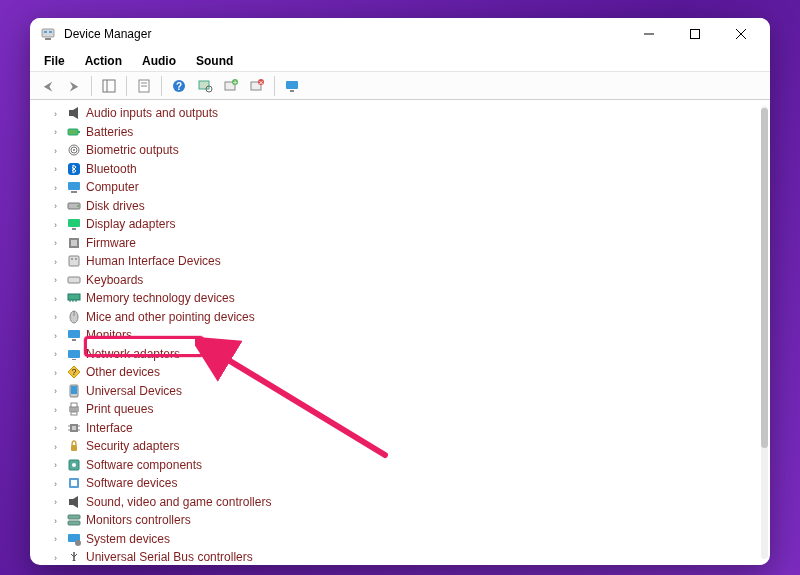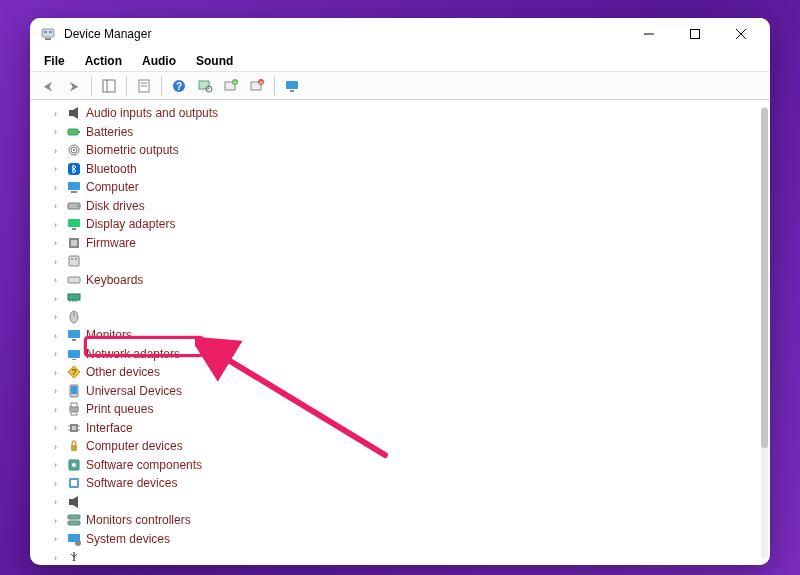--- a/index.html
+++ b/index.html
@@ -319,20 +319,21 @@
           </li>
           <li class="tree-item">
             <span class="expander">›</span>
             <span class="dev-icon">
               <svg width="16" height="16" viewBox="0 0 16 16">
                 <rect x="3" y="3" width="10" height="10" rx="1" fill="#ddd" stroke="#888"></rect>
                 <circle cx="6" cy="6" r="1" fill="#888"></circle>
                 <circle cx="10" cy="6" r="1" fill="#888"></circle>
               </svg>
             </span>
+            <span class="dev-label">Human Interface Devices</span>
           </li>
           <li class="tree-item">
             <span class="expander">›</span>
             <span class="dev-icon">
               <svg width="16" height="16" viewBox="0 0 16 16">
                 <rect x="2" y="5" width="12" height="6" rx="1" fill="#ddd" stroke="#888"></rect>
                 <line x1="4" y1="7" x2="4" y2="7" stroke="#888"></line>
                 <line x1="6" y1="7" x2="6" y2="7" stroke="#888"></line>
               </svg>
             </span>
@@ -341,29 +342,31 @@
           <li class="tree-item">
             <span class="expander">›</span>
             <span class="dev-icon">
               <svg width="16" height="16" viewBox="0 0 16 16">
                 <rect x="2" y="4" width="12" height="6" fill="#4a8" stroke="#276"></rect>
                 <line x1="4" y1="10" x2="4" y2="12" stroke="#276"></line>
                 <line x1="7" y1="10" x2="7" y2="12" stroke="#276"></line>
                 <line x1="10" y1="10" x2="10" y2="12" stroke="#276"></line>
               </svg>
             </span>
+            <span class="dev-label">Memory technology devices</span>
           </li>
           <li class="tree-item">
             <span class="expander">›</span>
             <span class="dev-icon">
               <svg width="16" height="16" viewBox="0 0 16 16">
                 <ellipse cx="8" cy="8" rx="4" ry="6" fill="#ccc" stroke="#888"></ellipse>
                 <line x1="8" y1="2" x2="8" y2="7" stroke="#888"></line>
               </svg>
             </span>
+            <span class="dev-label">Mice and other pointing devices</span>
           </li>
           <li class="tree-item">
             <span class="expander">›</span>
             <span class="dev-icon">
               <svg width="16" height="16" viewBox="0 0 16 16">
                 <rect x="2" y="3" width="12" height="8" rx="1" fill="#3a9bdc"></rect>
                 <rect x="6" y="12" width="4" height="2" fill="#888"></rect>
               </svg>
             </span>
             <span class="dev-label">Monitors</span>
@@ -424,21 +427,21 @@
             <span class="dev-label">Interface</span>
           </li>
           <li class="tree-item">
             <span class="expander">›</span>
             <span class="dev-icon">
               <svg width="16" height="16" viewBox="0 0 16 16">
                 <rect x="5" y="7" width="6" height="6" rx="1" fill="#c9a23a"></rect>
                 <path d="M6 7 Q6 3 8 3 Q10 3 10 7" fill="none" stroke="#c9a23a" stroke-width="1.5"></path>
               </svg>
             </span>
-            <span class="dev-label">Computer devices</span>
+            <span class="dev-label">Security adapters</span>
           </li>
           <li class="tree-item">
             <span class="expander">›</span>
             <span class="dev-icon">
               <svg width="16" height="16" viewBox="0 0 16 16">
                 <rect x="3" y="3" width="10" height="10" rx="1" fill="#5a9" stroke="#387"></rect>
                 <circle cx="8" cy="8" r="2" fill="#fff"></circle>
               </svg>
             </span>
             <span class="dev-label">Software components</span>
@@ -454,20 +457,21 @@
             <span class="dev-label">Software devices</span>
           </li>
           <li class="tree-item">
             <span class="expander">›</span>
             <span class="dev-icon">
               <svg width="16" height="16" viewBox="0 0 16 16">
                 <rect x="3" y="5" width="4" height="6" fill="#555"></rect>
                 <polygon points="7,5 12,2 12,14 7,11" fill="#555"></polygon>
               </svg>
             </span>
+            <span class="dev-label">Sound, video and game controllers</span>
           </li>
           <li class="tree-item">
             <span class="expander">›</span>
             <span class="dev-icon">
               <svg width="16" height="16" viewBox="0 0 16 16">
                 <rect x="2" y="3" width="12" height="4" rx="1" fill="#7a9" stroke="#587"></rect>
                 <rect x="2" y="9" width="12" height="4" rx="1" fill="#7a9" stroke="#587"></rect>
               </svg>
             </span>
             <span class="dev-label">Monitors controllers</span>
@@ -485,20 +489,21 @@
           <li class="tree-item">
             <span class="expander">›</span>
             <span class="dev-icon">
               <svg width="16" height="16" viewBox="0 0 16 16">
                 <circle cx="8" cy="13" r="2" fill="#555"></circle>
                 <line x1="8" y1="13" x2="8" y2="3" stroke="#555" stroke-width="1.5"></line>
                 <line x1="8" y1="8" x2="5" y2="5" stroke="#555"></line>
                 <line x1="8" y1="8" x2="11" y2="5" stroke="#555"></line>
               </svg>
             </span>
+            <span class="dev-label">Universal Serial Bus controllers</span>
           </li>
         </ul>
     </div>
     <div class="vscroll">
       <div class="thumb"></div>
     </div>
   </div>
 
 </div>
 

